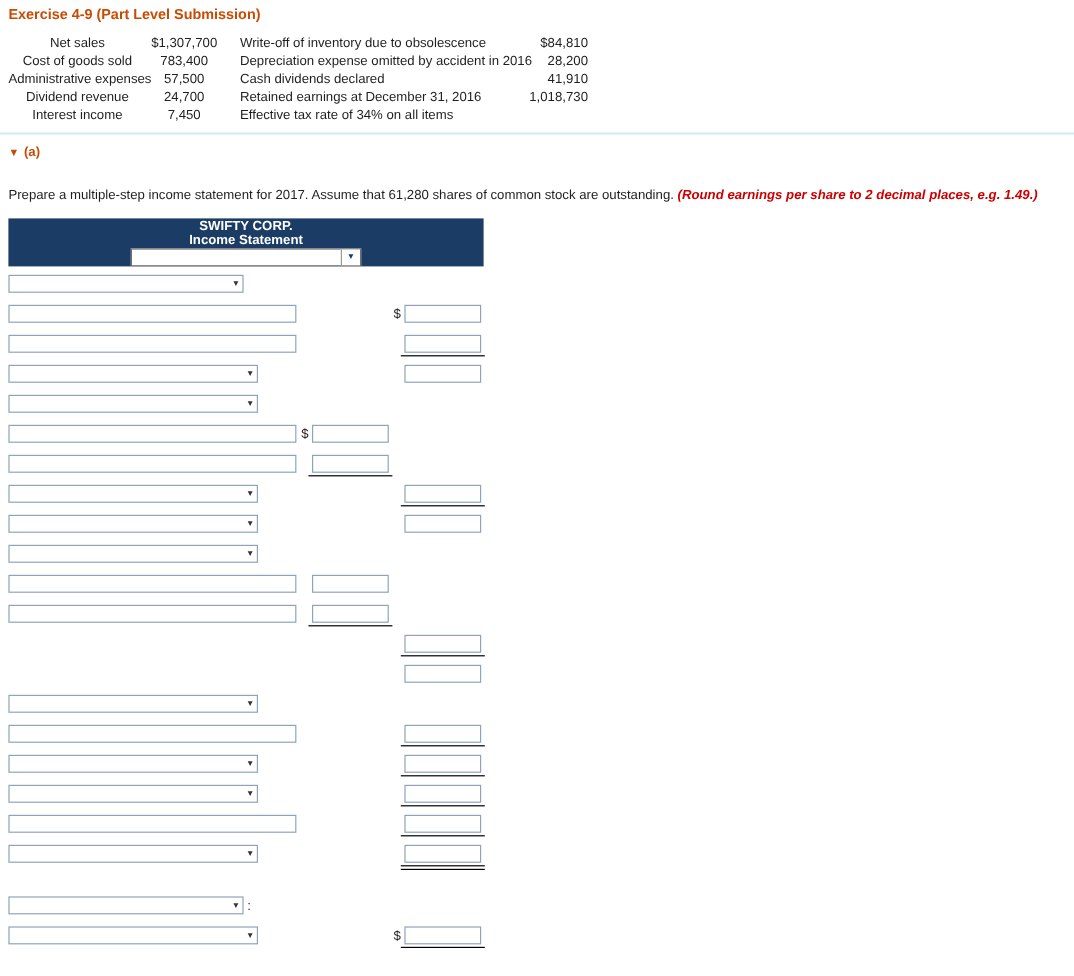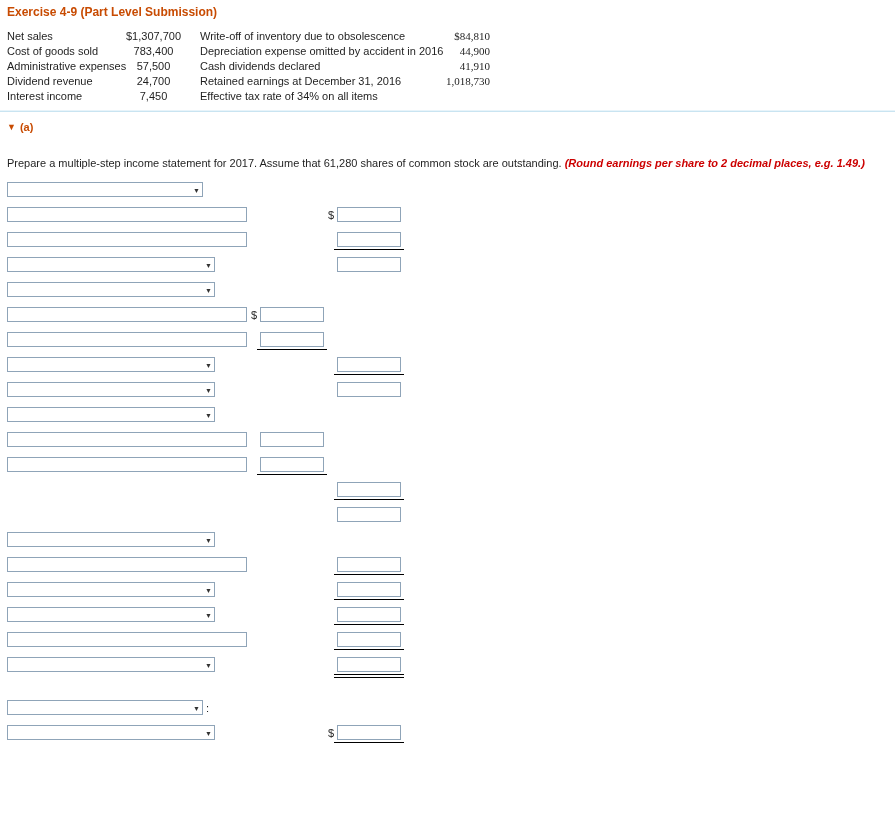--- a/index.html
+++ b/index.html
@@ -8,25 +8,25 @@
     width: 895px; height: 813px; overflow: hidden; position: relative;
     font-family: "Liberation Sans", sans-serif; font-size: 11px; color: #1f1f1f;
   }
   .pad { padding-left: 7px; padding-right: 7px; }
 
   .exercise-title { padding-top: 5px; font-size: 12px; font-weight: bold; color: var(--accent, #c84b02); }
   .intro { margin-top: 7px; }
 
   .given-table { margin-top: 9px; }
   .gt-row { display: flex; height: 15px; align-items: center; white-space: nowrap; }
-  .gt-l-label { width: 115px; }
+  .gt-l-label { width: 115px; text-align: center; }
   .gt-l-value { width: 63px; text-align: center; }
   .gt-gap { width: 15px; }
   .gt-r-label { width: 237px; }
-  .gt-r-value { width: 53px; text-align: right; font-family: Liberation Serif, serif; }
+  .gt-r-value { width: 53px; text-align: right; }
 
   .divider { margin-top: 7px; height: 2px; background: #c9e4f1; border-top: 1px solid #e8f4fa; }
 
   .section-a { margin-top: 9px; display: flex; align-items: center; gap: 4px; }
   .tri { color: var(--accent, #c84b02); font-size: 9px; line-height: 11px; cursor: pointer; }
   .section-a-label { color: var(--accent, #c84b02); font-weight: bold; }
 
   .instruction { margin-top: 24px; }
   .instr-em { color: var(--red, #cc0000); font-weight: bold; font-style: italic; }
 
@@ -71,21 +71,21 @@
         <span class="gt-l-value">$1,307,700</span>
         <span class="gt-gap"></span>
         <span class="gt-r-label">Write-off of inventory due to obsolescence</span>
         <span class="gt-r-value">$84,810</span>
       </div>
       <div class="gt-row">
         <span class="gt-l-label">Cost of goods sold</span>
         <span class="gt-l-value">783,400</span>
         <span class="gt-gap"></span>
         <span class="gt-r-label">Depreciation expense omitted by accident in 2016</span>
-        <span class="gt-r-value">44,900</span>
+        <span class="gt-r-value">28,200</span>
       </div>
       <div class="gt-row">
         <span class="gt-l-label">Administrative expenses</span>
         <span class="gt-l-value">57,500</span>
         <span class="gt-gap"></span>
         <span class="gt-r-label">Cash dividends declared</span>
         <span class="gt-r-value">41,910</span>
       </div>
       <div class="gt-row">
         <span class="gt-l-label">Dividend revenue</span>
@@ -110,20 +110,28 @@
   <div class="section-a">
     <span class="tri">▼</span>
     <span class="section-a-label">(a)</span>
   </div>
 
   <div class="instruction">
     <span>Prepare a multiple-step income statement for 2017. Assume that 61,280 shares of common stock are outstanding. </span><span class="instr-em">(Round earnings per share to 2 decimal places, e.g. 1.49.)</span>
   </div>
 
   <div class="stmt">
+    <div class="stmt-header">
+      <div class="stmt-company">SWIFTY CORP.</div>
+      <div class="stmt-title">Income Statement</div>
+      <div class="stmt-select">
+        <span class="stmt-select-value"></span>
+        <span class="stmt-select-btn">▼</span>
+      </div>
+    </div>
 
     <div class="rows">
         <div class="form-row">
           <div class="cell-left">
             <div class="fake-select sm">
               <span class="sel-arrow">▼</span>
             </div>
           </div>
         </div>
         <div class="form-row">

